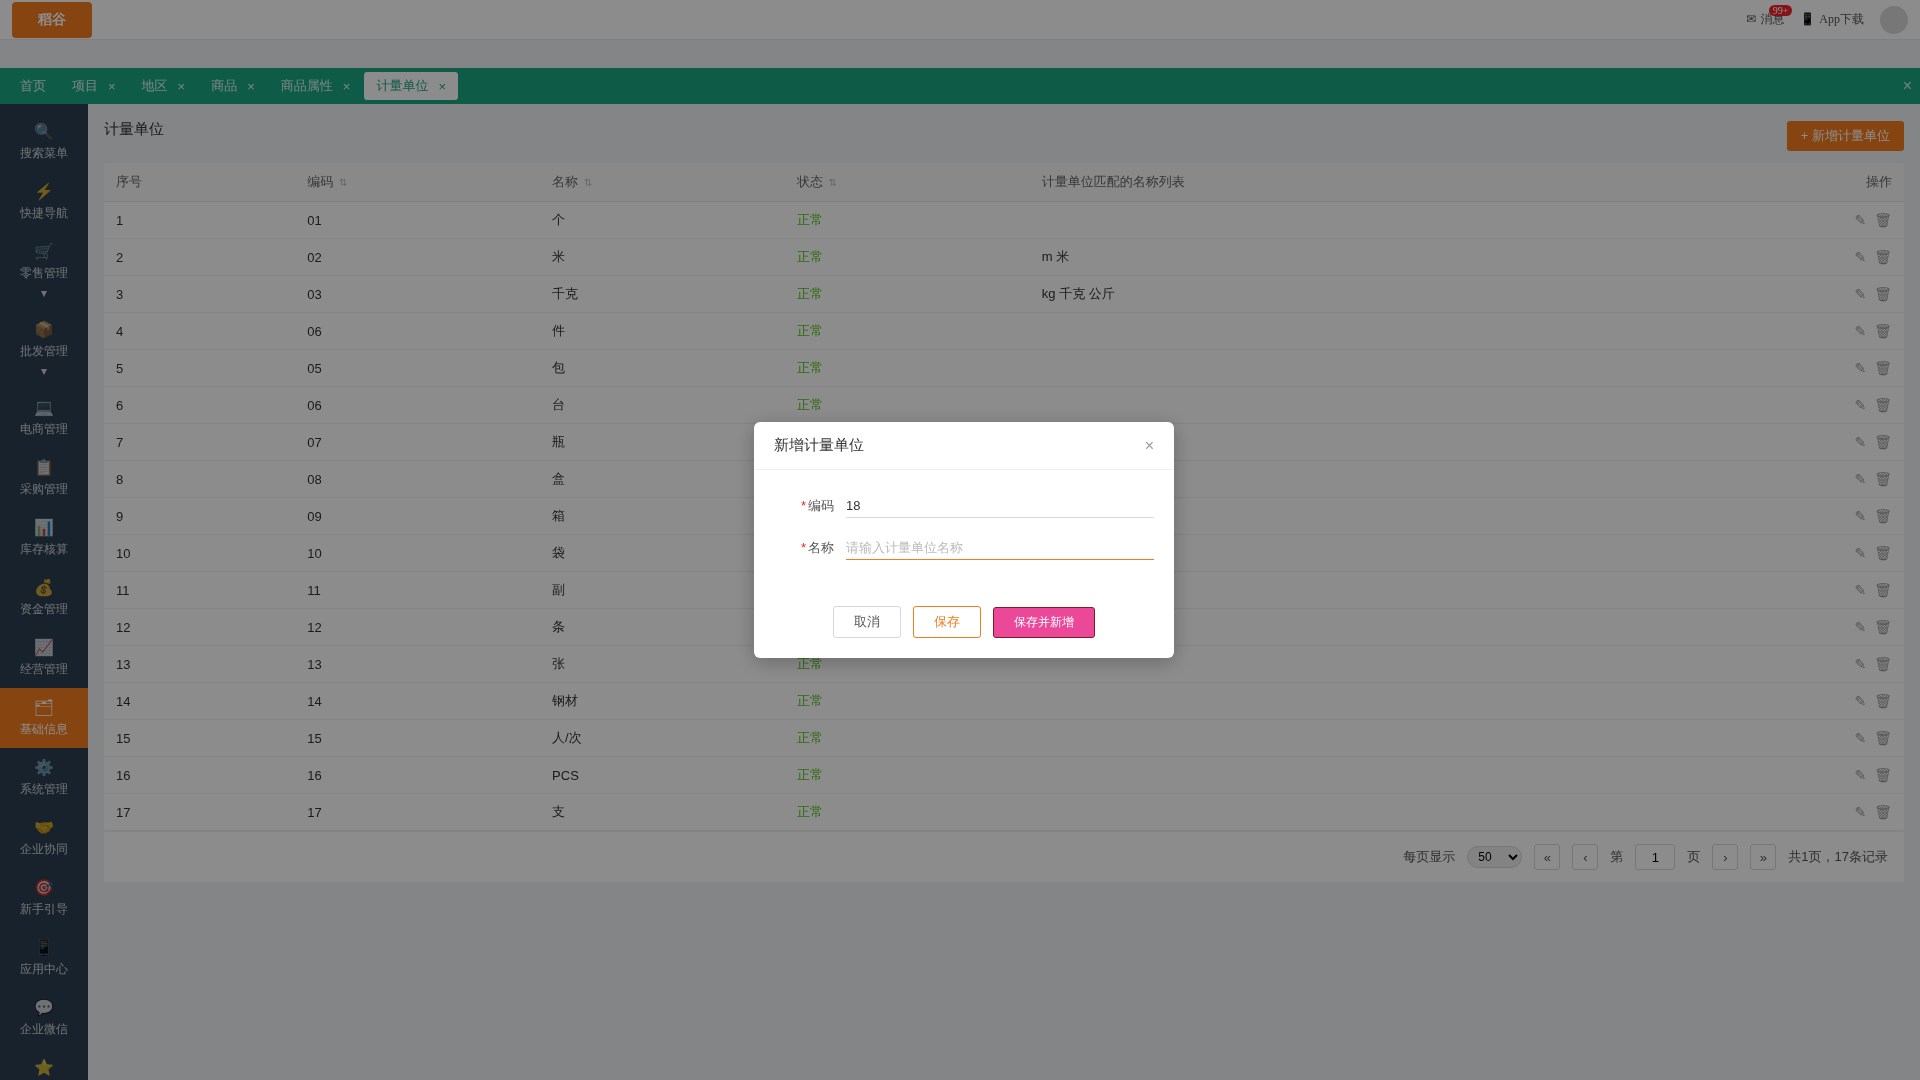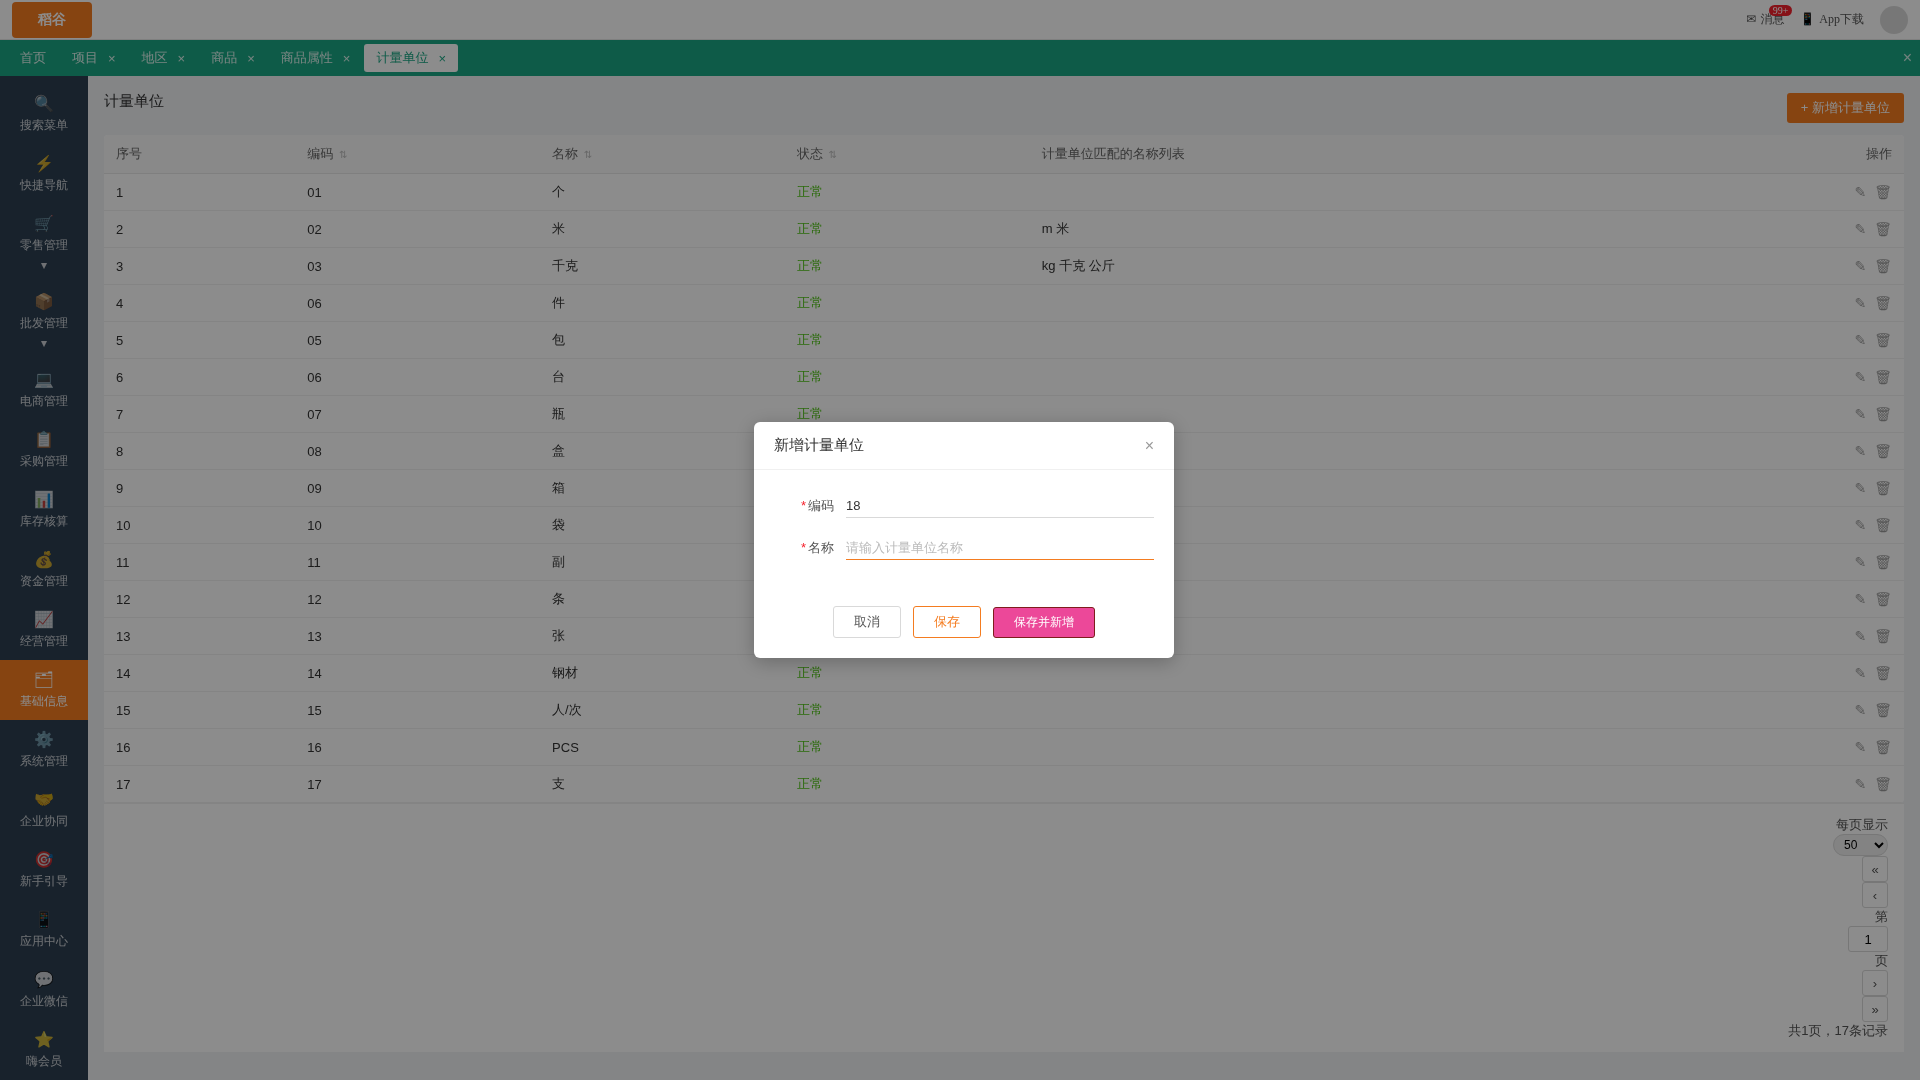--- a/index.html
+++ b/index.html
@@ -8,21 +8,21 @@
     
     .topbar { height: 40px; background: #fff; display: flex; align-items: center; padding: 0 12px; border-bottom: 1px solid #e8e8e8; justify-content: space-between; font-family: Liberation Serif, serif; }
     .topbar-left { display: flex; align-items: center; gap: 8px; }
     .logo-box { width: 80px; height: 36px; background: #f47c20; border-radius: 4px; display: flex; align-items: center; justify-content: center; color: #fff; font-size: 14px; font-weight: bold; }
     .topbar-right { display: flex; align-items: center; gap: 16px; }
     .topbar-icon-btn { display: flex; align-items: center; gap: 4px; color: #555; font-size: 12px; cursor: pointer; position: relative; }
     .badge { background: #f5222d; color: #fff; font-size: 10px; border-radius: 8px; padding: 0 4px; position: absolute; top: -6px; right: -8px; }
     .avatar { width: 28px; height: 28px; background: #d9d9d9; border-radius: 50%; }
 
     
-    .tabbar { height: 36px; background: #1ba784; display: flex; align-items: center; padding: 0 8px; gap: 2px; }
+    .tabbar { height: 36px; background: #1ba784; display: flex; align-items: center; padding: 0 8px; gap: 2px; margin-top: 28px; }
     .tab-item { height: 28px; padding: 0 12px; display: flex; align-items: center; gap: 6px; border-radius: 3px; cursor: pointer; color: rgba(255,255,255,0.85); font-size: 13px; }
     .tab-item.active { background: #fff; color: #1ba784; font-weight: 500; }
     .tab-x-btn { margin-left: 4px; cursor: pointer; }
     .tabbar-close-btn { margin-left: auto; color: rgba(255,255,255,0.8); cursor: pointer; font-size: 16px; }
 
     
     .layout { display: flex; height: calc(1080px - 40px - 36px); }
 
     
     .sidebar { width: 88px; background: #2c3e50; display: flex; flex-direction: column; padding-top: 8px; }
@@ -39,21 +39,21 @@
     .table-wrap { background: #fff; border-radius: 4px; overflow: hidden; }
     table { width: 100%; border-collapse: collapse; }
     thead tr { background: #fafafa; }
     th { padding: 10px 12px; text-align: left; color: #666; font-weight: 500; font-size: 13px; border-bottom: 1px solid #e8e8e8; white-space: nowrap; }
     td { padding: 9px 12px; color: #333; font-size: 13px; border-bottom: 1px solid #f0f0f0; }
     .status-normal { color: #52c41a; }
     .action-btns { display: flex; gap: 8px; }
     .action-btn { color: #999; cursor: pointer; font-size: 14px; }
 
     
-    .pagination { display: flex; align-items: flex-end; justify-content: flex-end; padding: 12px 16px; background: #fff; border-top: 1px solid #f0f0f0; gap: 0; font-size: 13px; color: #555; flex-direction: column; }
+    .pagination { display: flex; align-items: center; justify-content: flex-end; padding: 12px 16px; background: #fff; border-top: 1px solid #f0f0f0; gap: 12px; font-size: 13px; color: #555; }
     .page-size-select { border: 1px solid #d9d9d9; border-radius: 11px; padding: 2px 6px; font-size: 12px; }
     .page-btn { width: 26px; height: 26px; display: flex; align-items: center; justify-content: center; border: 1px solid #d9d9d9; border-radius: 3px; cursor: pointer; background: #fff; color: #555; }
     .page-input { width: 40px; height: 26px; border: 1px solid #d9d9d9; border-radius: 3px; text-align: center; font-size: 13px; }
 
     
     .overlay { position: fixed; top: 0; left: 0; width: 1920px; height: 1080px; background: rgba(0,0,0,0.45); display: flex; align-items: center; justify-content: center; z-index: 100; padding-left: 8px; }
 
     
     .modal { background: #fff; border-radius: 6px; width: 420px; box-shadow: 0 4px 20px rgba(0,0,0,0.25); }
     .modal-header { padding: 14px 20px; border-bottom: 1px solid #f0f0f0; display: flex; align-items: center; justify-content: space-between; }

